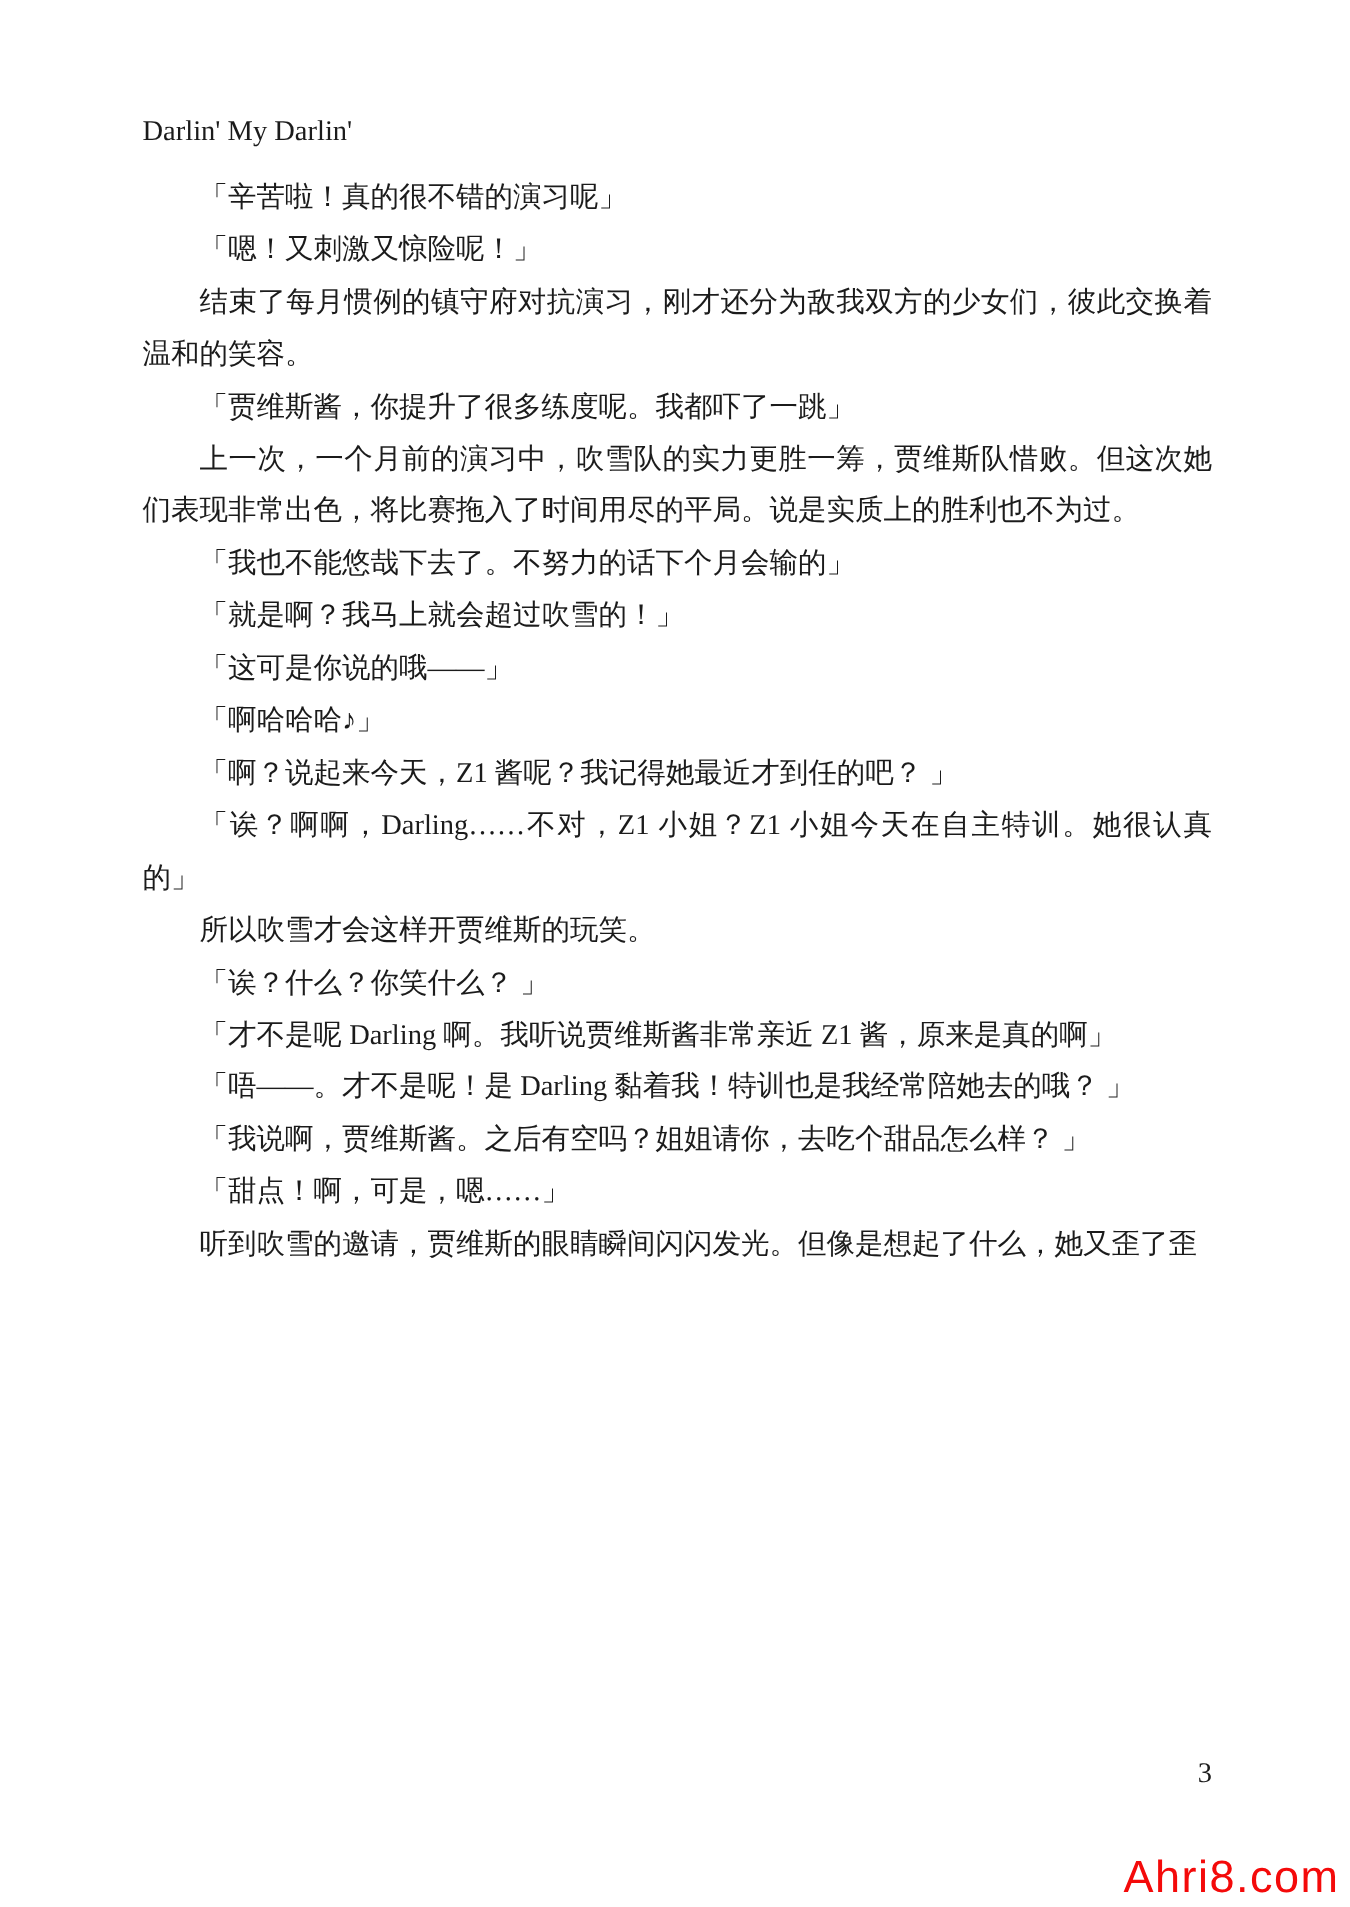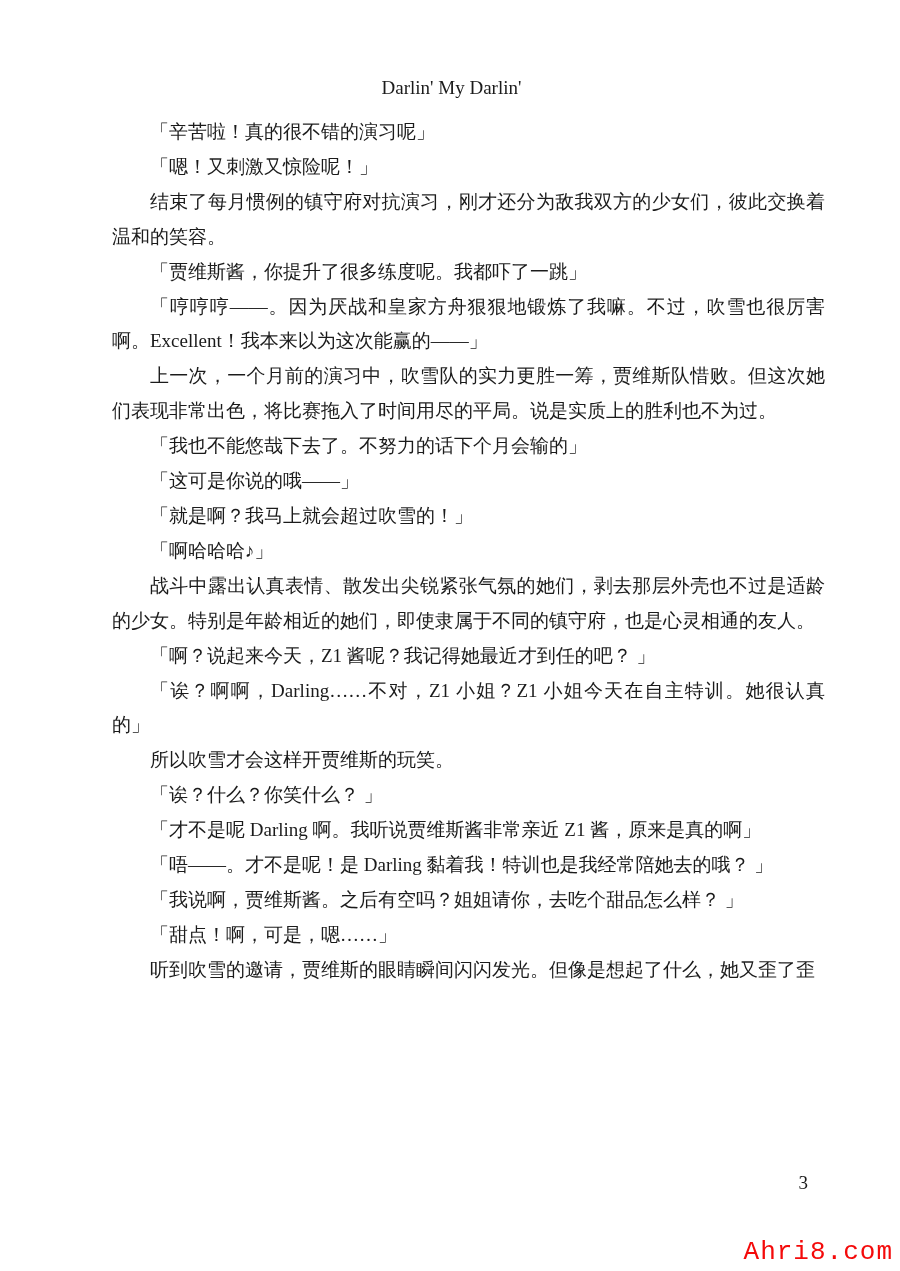--- a/index.html
+++ b/index.html
@@ -14,29 +14,29 @@
     background: var(--page-bg, #ffffff);
     font-family: "Liberation Serif", "DejaVu Serif", serif;
     color: var(--text-color, #1b1b1b);
     overflow: hidden;
   }
   .header-title {
     position: absolute;
     top: 77px;
     left: 95px;
     width: 713px;
-    text-align: center;
+    text-align: left;
     font-size: 19px;
     line-height: 22px;
     white-space: nowrap;
   }
   .body-text {
     position: absolute;
     top: 115px;
-    left: 112px;
+    left: 95px;
     width: 713px;
     font-size: 19px;
     line-height: 34.9px;
     text-align: justify;
   }
   .body-text p {
     margin: 0;
     padding: 0;
     text-indent: 2em;
   }
@@ -46,47 +46,45 @@
     left: 95px;
     width: 713px;
     text-align: right;
     font-size: 19px;
     line-height: 24px;
   }
   .watermark {
     position: absolute;
     right: 7px;
     bottom: 4px;
-    font-family: Liberation Mono, monospace;
-    font-size: 26px;
+    font-family: Liberation Sans, sans-serif;
+    font-size: 30px;
     line-height: 30px;
     letter-spacing: 1px;
     color: var(--watermark-color, #f40a0a);
     white-space: nowrap;
   }
 </style>
 </head>
 <body>
 
 <div class="page">
 
   <div class="header-title">Darlin' My Darlin'</div>
 
   <div class="body-text">
     <p>「辛苦啦！真的很不错的演习呢」</p>
     <p>「嗯！又刺激又惊险呢！」</p>
     <p>结束了每月惯例的镇守府对抗演习，刚才还分为敌我双方的少女们，彼此交换着温和的笑容。</p>
     <p>「贾维斯酱，你提升了很多练度呢。我都吓了一跳」</p>
-    <p>「哼哼哼——。因为厌战和皇家方舟狠狠地锻炼了我嘛。不过，吹雪也很厉害啊。Excellent！我本来以为这次能赢的——」</p>
     <p>上一次，一个月前的演习中，吹雪队的实力更胜一筹，贾维斯队惜败。但这次她们表现非常出色，将比赛拖入了时间用尽的平局。说是实质上的胜利也不为过。</p>
     <p>「我也不能悠哉下去了。不努力的话下个月会输的」</p>
+    <p>「就是啊？我马上就会超过吹雪的！」</p>
     <p>「这可是你说的哦——」</p>
-    <p>「就是啊？我马上就会超过吹雪的！」</p>
     <p>「啊哈哈哈♪」</p>
-    <p>战斗中露出认真表情、散发出尖锐紧张气氛的她们，剥去那层外壳也不过是适龄的少女。特别是年龄相近的她们，即使隶属于不同的镇守府，也是心灵相通的友人。</p>
     <p>「啊？说起来今天，Z1 酱呢？我记得她最近才到任的吧？ 」</p>
     <p>「诶？啊啊，Darling……不对，Z1 小姐？Z1 小姐今天在自主特训。她很认真的」</p>
     <p>所以吹雪才会这样开贾维斯的玩笑。</p>
     <p>「诶？什么？你笑什么？ 」</p>
     <p>「才不是呢 Darling 啊。我听说贾维斯酱非常亲近 Z1 酱，原来是真的啊」</p>
     <p>「唔——。才不是呢！是 Darling 黏着我！特训也是我经常陪她去的哦？ 」</p>
     <p>「我说啊，贾维斯酱。之后有空吗？姐姐请你，去吃个甜品怎么样？ 」</p>
     <p>「甜点！啊，可是，嗯……」</p>
     <p>听到吹雪的邀请，贾维斯的眼睛瞬间闪闪发光。但像是想起了什么，她又歪了歪</p>
   </div>

